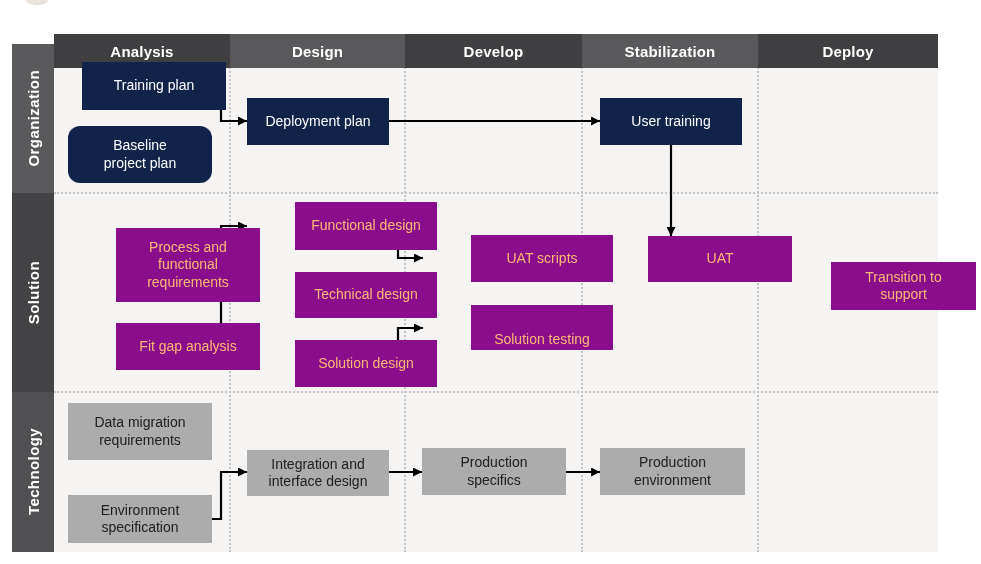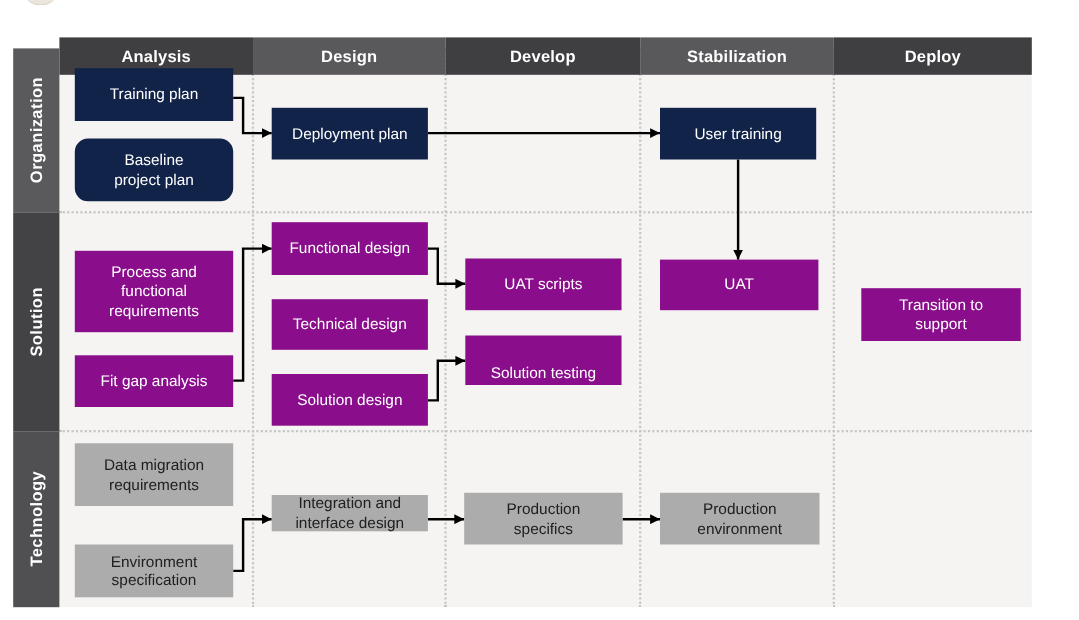--- a/index.html
+++ b/index.html
@@ -24,21 +24,21 @@
     writing-mode:vertical-rl;transform:rotate(180deg);
     font-size:15px;font-weight:600;letter-spacing:.4px;white-space:nowrap;
   }
   .vline{position:absolute;top:44px;height:508px;width:0;border-left:2px dotted #C6C5C6;}
   .hline{position:absolute;left:54px;width:884px;height:0;border-top:2px dotted #C6C5C6;}
   .node{
     position:absolute;display:flex;flex-direction:column;align-items:center;justify-content:center;
     text-align:center;font-size:14px;line-height:17.5px;padding:2px;box-sizing:border-box;
   }
   .node.navy{background:#112349;color:#FFFFFF;}
-  .node.purple{background:#8A0D8B;color:#ffffff;}
+  .node.purple{background:#8A0D8B;color:#fdba74;margin-left:48px;}
   .node.gray{background:#ACACAC;color:#202020;}
   .connector-layer{position:absolute;left:0;top:0;width:981px;height:564px;pointer-events:none;}
 </style>
 </head>
 <body>
 
 <div id="stage">
   <div class="decor-arc"></div>
   <div class="grid-bg"></div>
 <div class="vline" style="left: 229px;"></div>
@@ -80,21 +80,21 @@
       <polyline points="212,89 221,89 221,121 247,121" fill="none" stroke="#000000" stroke-width="2.2" marker-end="url(#arrowhead)"></polyline>
       <polyline points="389,121 600,121" fill="none" stroke="#000000" stroke-width="2.2" marker-end="url(#arrowhead)"></polyline>
       <polyline points="671,145 671,236" fill="none" stroke="#000000" stroke-width="2.2" marker-end="url(#arrowhead)"></polyline>
       <polyline points="212,346 221,346 221,226 247,226" fill="none" stroke="#000000" stroke-width="2.2" marker-end="url(#arrowhead)"></polyline>
       <polyline points="389,226 398,226 398,258 423,258" fill="none" stroke="#000000" stroke-width="2.2" marker-end="url(#arrowhead)"></polyline>
       <polyline points="389,364 398,364 398,328 423,328" fill="none" stroke="#000000" stroke-width="2.2" marker-end="url(#arrowhead)"></polyline>
       <polyline points="212,519 221,519 221,472 247,472" fill="none" stroke="#000000" stroke-width="2.2" marker-end="url(#arrowhead)"></polyline>
       <polyline points="389,472 422,472" fill="none" stroke="#000000" stroke-width="2.2" marker-end="url(#arrowhead)"></polyline>
       <polyline points="566,472 600,472" fill="none" stroke="#000000" stroke-width="2.2" marker-end="url(#arrowhead)"></polyline>
     </svg>
-    <div class="node navy" style="left: 68px; top: 62px; width: 144px; height: 48px;">
+    <div class="node navy" style="left: 82px; top: 62px; width: 144px; height: 48px;">
       <span>Training plan</span>
     </div>
     <div class="node navy" style="left: 68px; top: 126px; width: 144px; height: 57px; border-radius: 12px;">
       <span>Baseline</span>
       <span>project plan</span>
     </div>
     <div class="node navy" style="left: 247px; top: 98px; width: 142px; height: 47px;">
       <span>Deployment plan</span>
     </div>
     <div class="node navy" style="left: 600px; top: 98px; width: 142px; height: 47px;">
@@ -131,21 +131,21 @@
       <span>support</span>
     </div>
     <div class="node gray" style="left: 68px; top: 403px; width: 144px; height: 57px;">
       <span>Data migration</span>
       <span>requirements</span>
     </div>
     <div class="node gray" style="left: 68px; top: 495px; width: 144px; height: 48px;">
       <span>Environment</span>
       <span>specification</span>
     </div>
-    <div class="node gray" style="left: 247px; top: 450px; width: 142px; height: 33px;">
+    <div class="node gray" style="left: 247px; top: 450px; width: 142px; height: 46px;">
       <span>Integration and</span>
       <span>interface design</span>
     </div>
     <div class="node gray" style="left: 422px; top: 448px; width: 144px; height: 47px;">
       <span>Production</span>
       <span>specifics</span>
     </div>
     <div class="node gray" style="left: 600px; top: 448px; width: 145px; height: 47px;">
       <span>Production</span>
       <span>environment</span>

